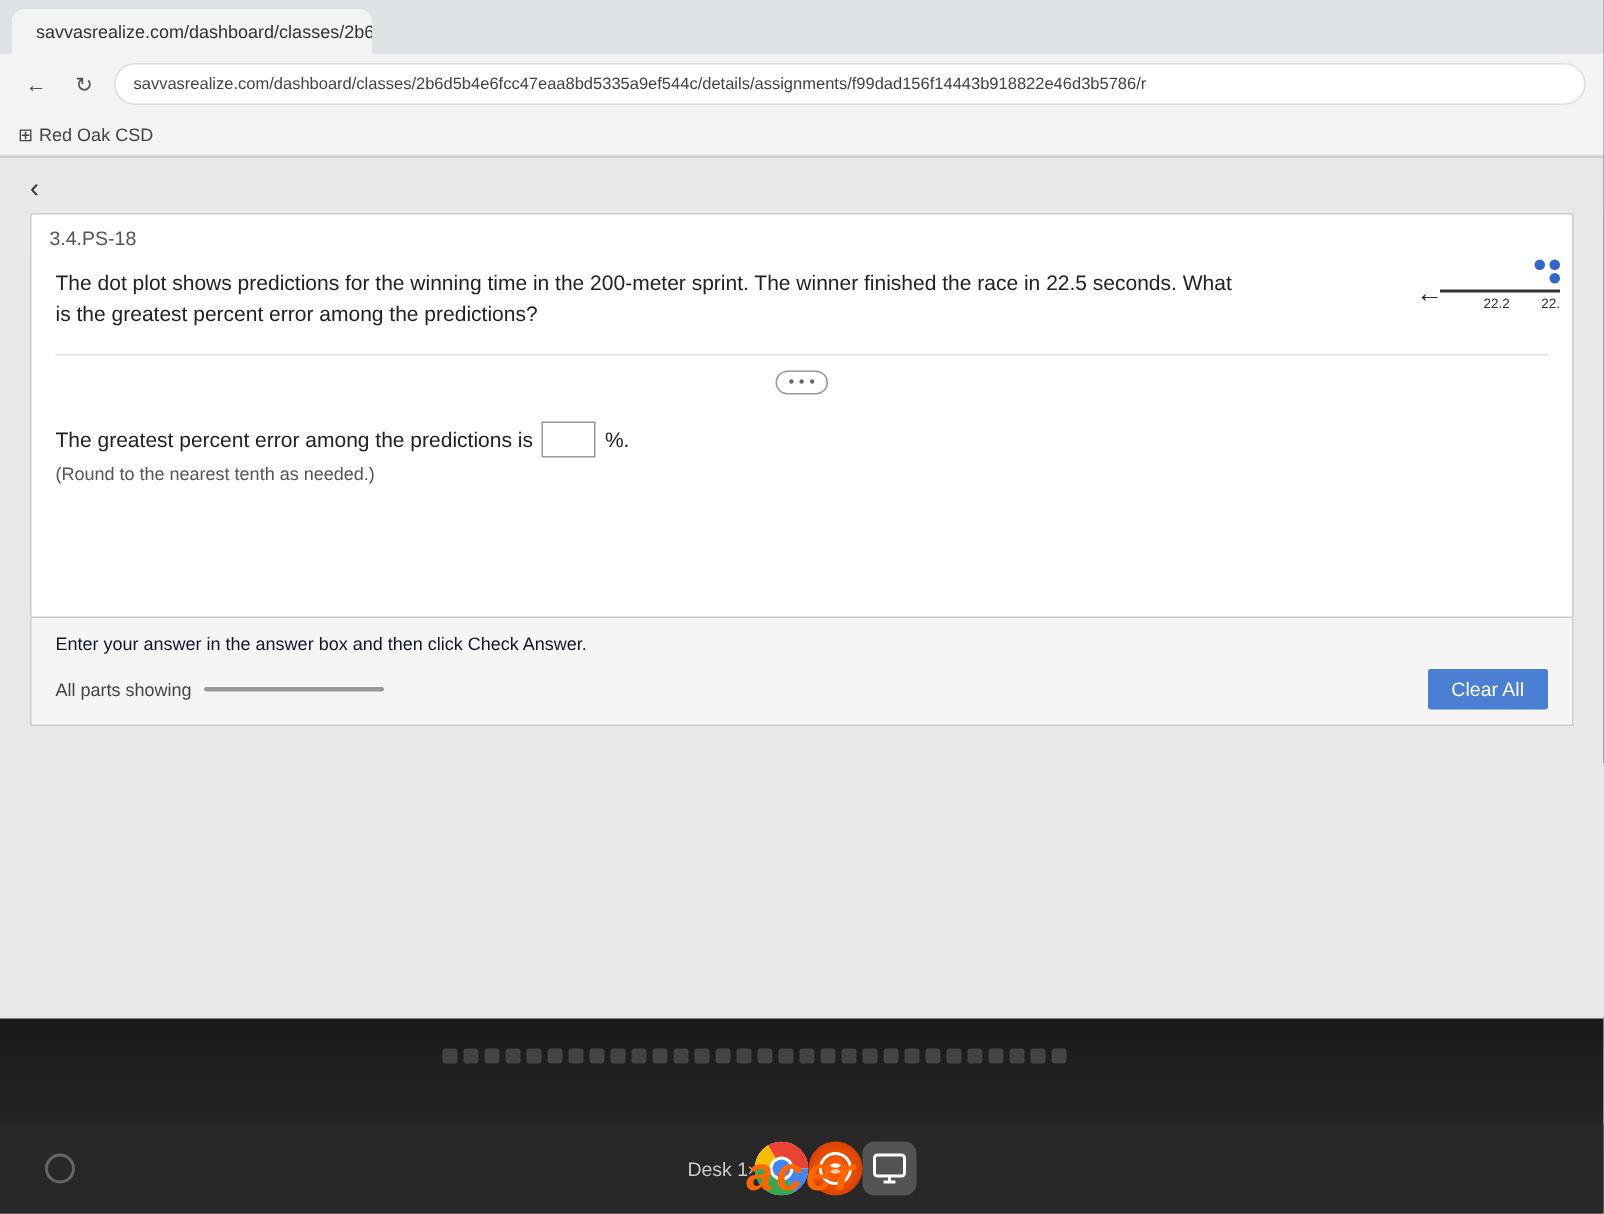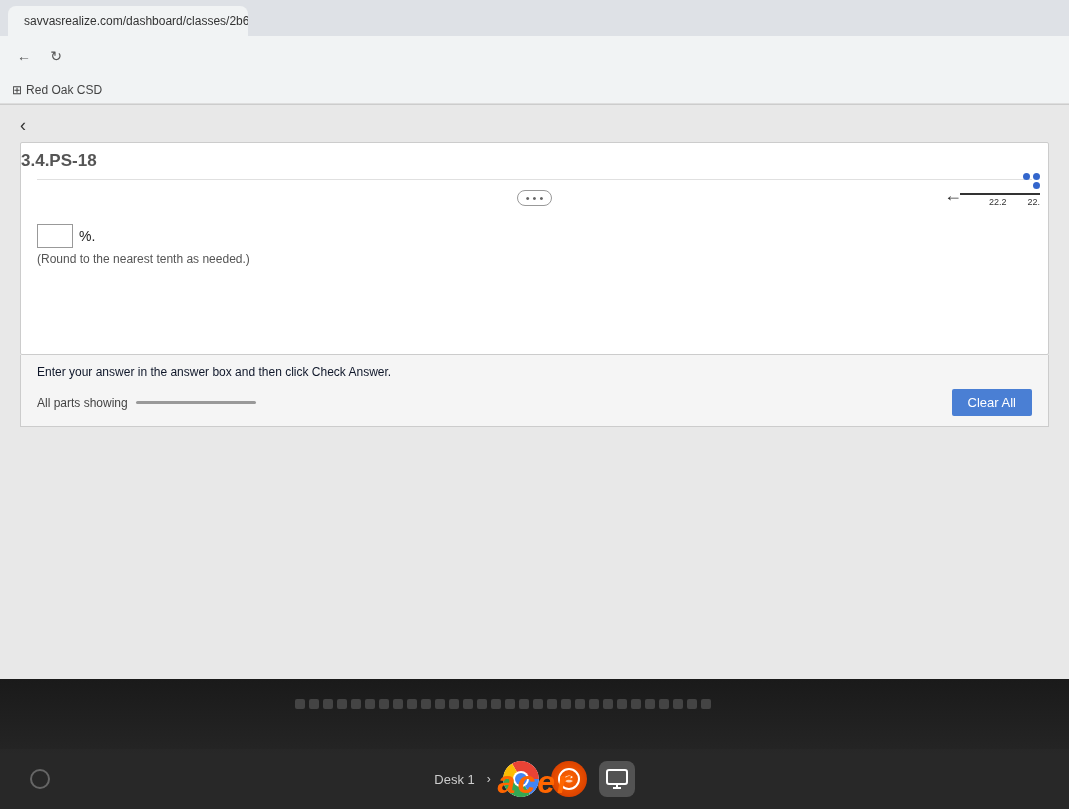--- a/index.html
+++ b/index.html
@@ -142,24 +142,24 @@
     
     .question-container {
       margin: 0 20px;
       background: #fff;
       border: 1px solid #ccc;
       border-radius: 2px;
       position: relative;
     }
 
     .problem-id {
-      padding: 8px 16px 4px 0;
-      font-size: 17px;
+      padding: 8px 16px 4px 12px;
+      font-size: 13px;
       color: #555;
-      font-weight: bold;
+      font-weight: normal;
     }
 
     .question-text {
       padding: 8px 16px 12px 16px;
       font-size: 14px;
       color: #222;
       line-height: 1.5;
       max-width: 820px;
     }
 
@@ -357,21 +357,20 @@
       background: rgba(40, 40, 40, 0.95);
       display: flex;
       align-items: center;
       justify-content: center;
       gap: 16px;
     }
 
     .taskbar-center {
       display: flex;
       align-items: center;
-      gap: 12px;
     }
 
     .desk-label {
       color: #ccc;
       font-size: 13px;
     }
 
     .taskbar-chevron {
       color: #ccc;
       font-size: 12px;
@@ -462,20 +461,23 @@
 
 <div class="browser-chrome">
   <div class="tab-bar">
     <div class="tab-active">
       <span>savvasrealize.com/dashboard/classes/2b6d5b4e6fcc47ea...</span>
     </div>
   </div>
   <div class="address-bar-row">
     <div class="nav-btn">←</div>
     <div class="nav-btn">↻</div>
+    <div class="address-box">
+      <span>savvasrealize.com/dashboard/classes/2b6d5b4e6fcc47eaa8bd5335a9ef544c/details/assignments/f99dad156f14443b918822e46d3b5786/r</span>
+    </div>
   </div>
   <div class="bookmarks-bar">
     <div class="bookmark-item">
       <span>⊞</span>
       <span>Red Oak CSD</span>
     </div>
   </div>
 </div>
 
 <div class="page-content">
@@ -501,29 +503,31 @@
       <div class="dot-axis-line">
         <span style="position:absolute; left:-16px; top:-8px; font-size:18px; color:#333;">←</span>
       </div>
       <div class="axis-labels">
         <span>22.2</span>
         <span>22.</span>
       </div>
     </div>
 
     <div class="problem-id">3.4.PS-18</div>
+    <div class="question-text">The dot plot shows predictions for the winning time in the 200-meter sprint. The winner finished the race in 22.5 seconds. What is the greatest percent error among the predictions?</div>
 
     <hr class="separator-line">
 
     <div class="expand-btn">
       <span class="expand-icon">• • •</span>
     </div>
 
     <div class="answer-section">
       <div class="answer-text">
+        <span>The greatest percent error among the predictions is</span>
         <input class="answer-input" type="text" style="">
         <span>%.</span>
       </div>
       <div class="round-note">(Round to the nearest tenth as needed.)</div>
     </div>
 
     <div style="height: 80px;"></div>
   </div>
 
   <div class="instruction-area">

